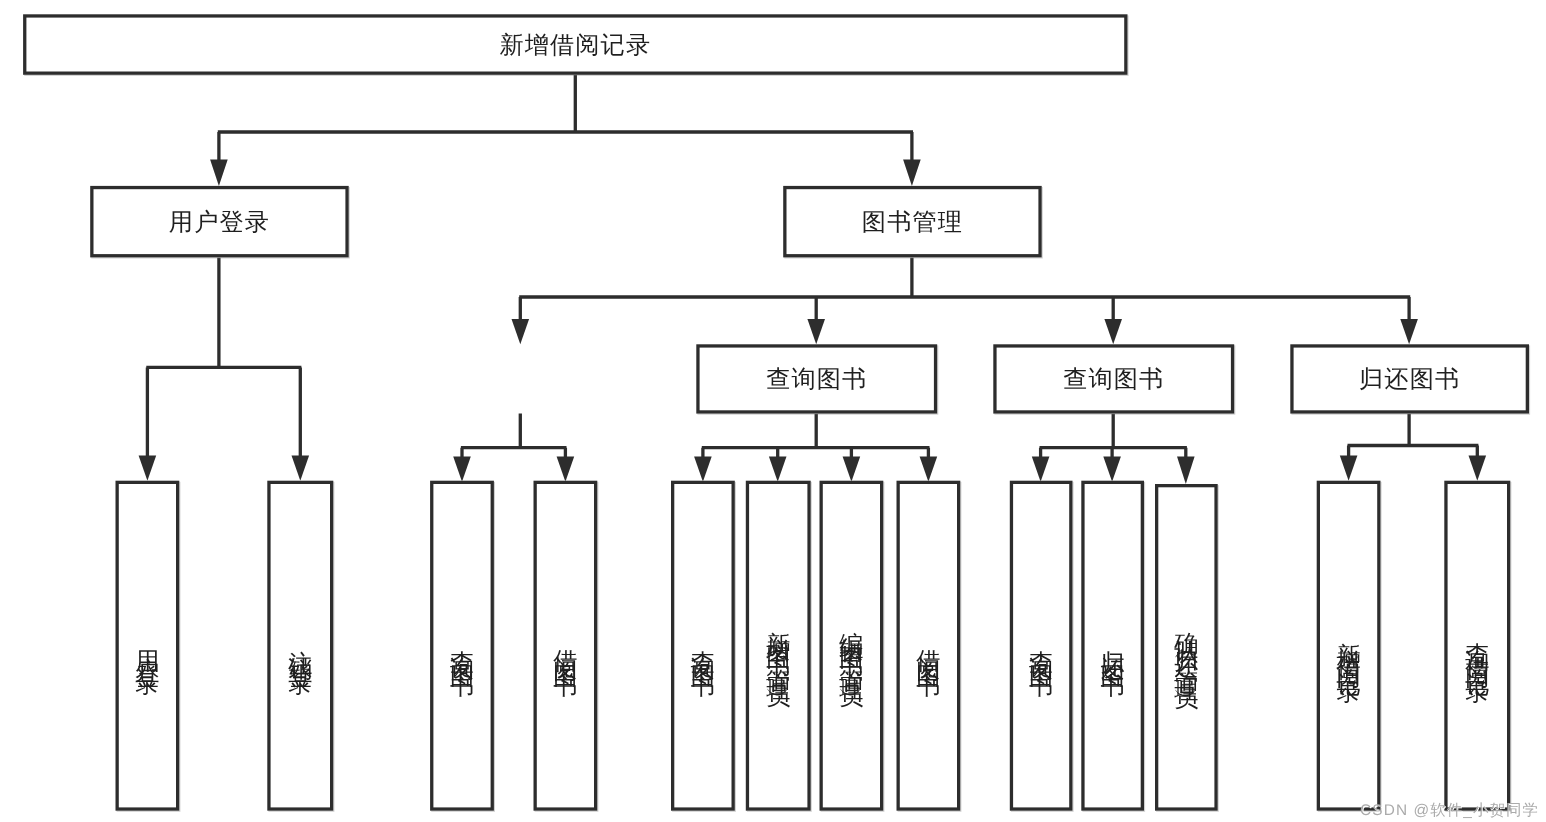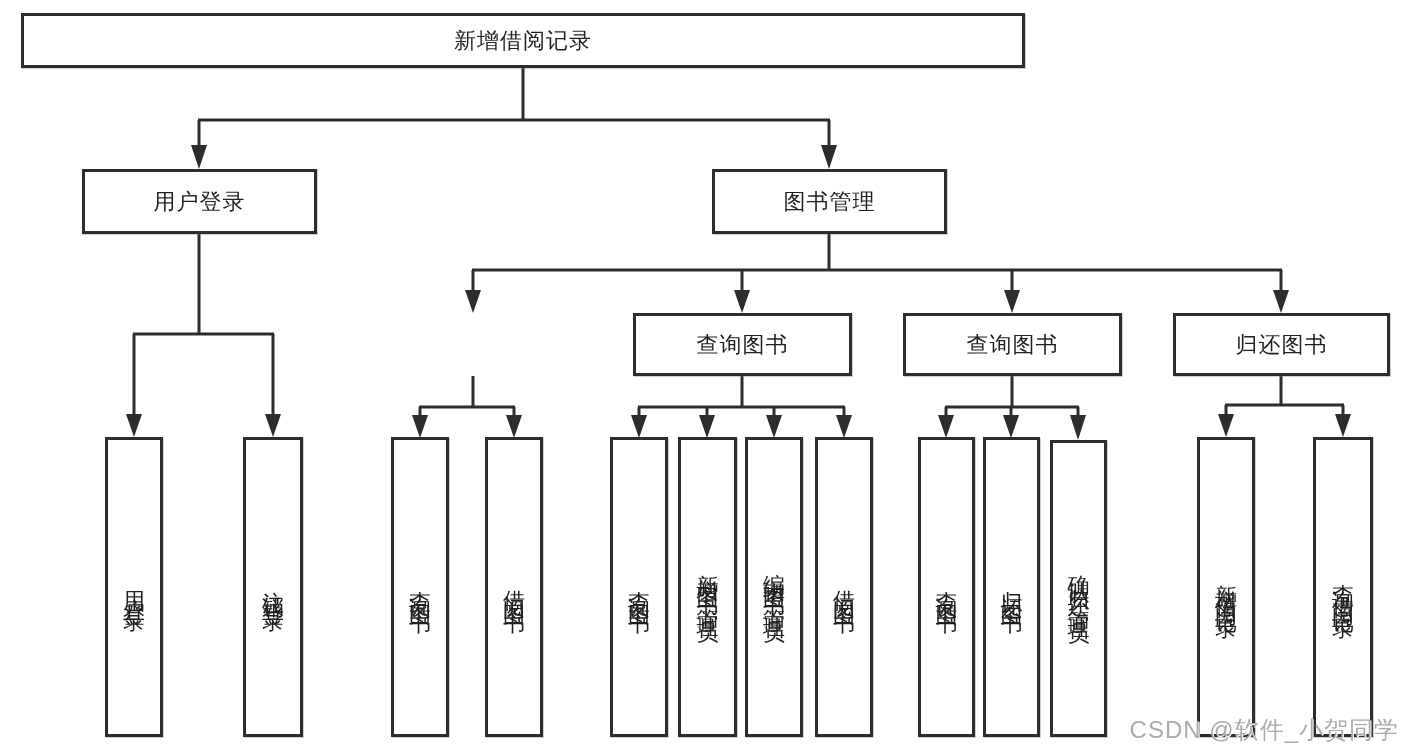--- a/index.html
+++ b/index.html
@@ -12,21 +12,21 @@
     position:absolute; box-sizing:border-box; background:#ffffff;
     border:3px solid #2d2d2d; display:flex; align-items:center; justify-content:center;
     color:#1f1f1f; font-size:22px; box-shadow:1px 1px 0 rgba(120,120,120,.35);
   }
   .node.h span { letter-spacing:1px; white-space:nowrap; }
   .node.v span {
     writing-mode:vertical-rl; text-orientation:mixed;
     letter-spacing:7px; line-height:1; font-size:22px;
   }
   #watermark {
-    position:absolute; right:6px; bottom:1px; font-size:24px;
+    position:absolute; right:6px; bottom:1px; font-size:14px;
     color:#ababab; letter-spacing:1px; white-space:nowrap;
     text-shadow:1px 1px 0 #ffffff;
   }
 </style>
 </head>
 <body>
 
 <div id="canvas">
 
   <svg id="wires" viewBox="0 0 1405 747" xmlns="http://www.w3.org/2000/svg">

